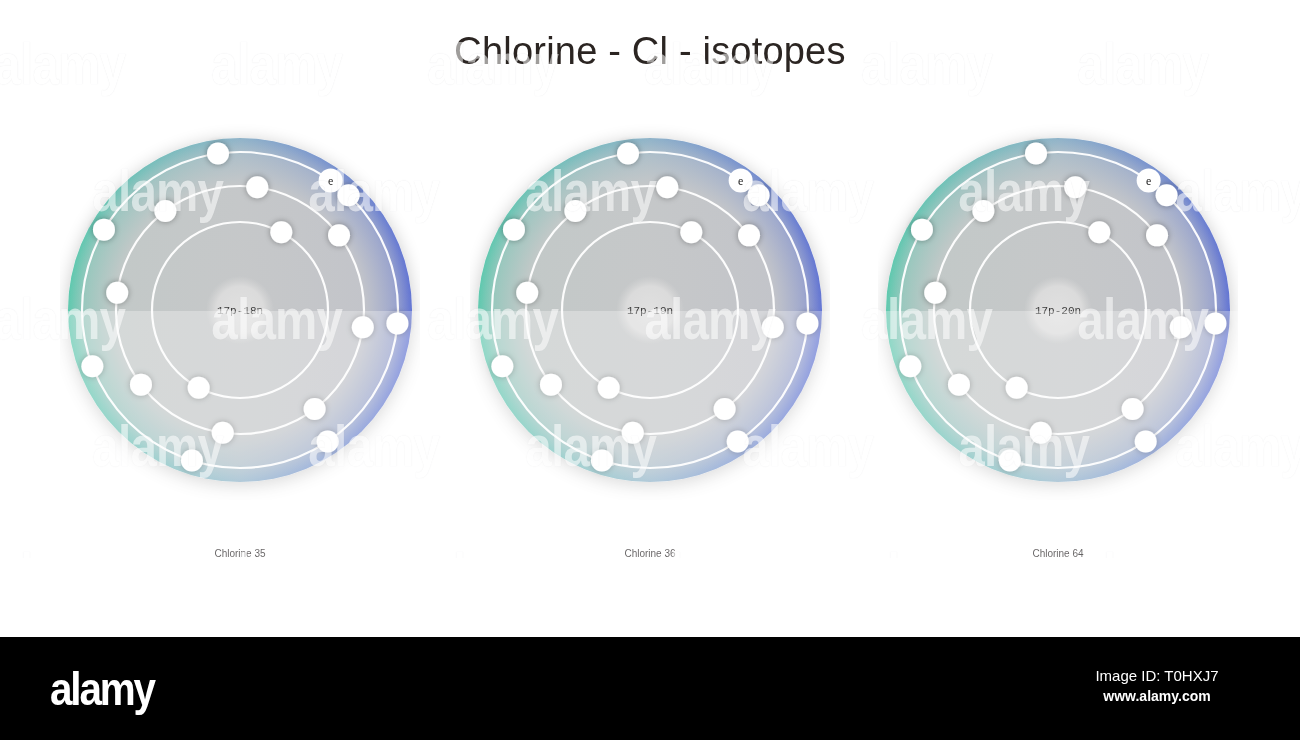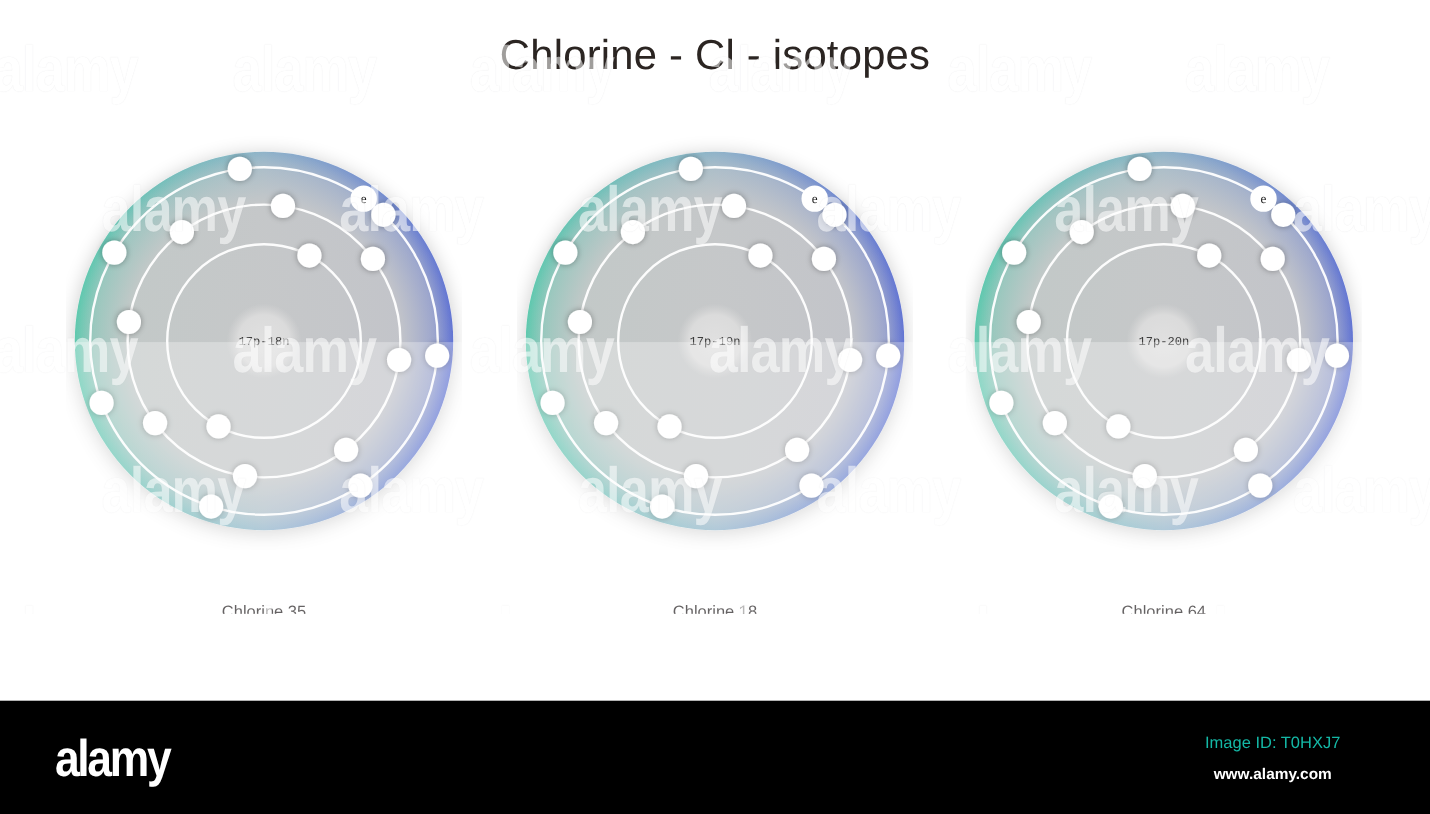--- a/index.html
+++ b/index.html
@@ -55,21 +55,21 @@
     width: 360px;
     height: 380px;
   }
 
   .atom-caption {
     position: absolute;
     left: 0;
     top: 428px;
     width: 360px;
     text-align: center;
-    font-size: 15px;
+    font-size: 10px;
     color: #231f20;
     font-family: "Liberation Sans", sans-serif;
   }
 
   
   #watermark-layer {
     position: absolute;
     left: 0; top: 0;
     width: 1300px; height: 637px;
     pointer-events: none;
@@ -121,22 +121,22 @@
   #footer-right {
     position: absolute;
     right: 28px;
     top: 30px;
     text-align: center;
     width: 230px;
   }
   #image-id {
     font-family: "Liberation Sans", sans-serif;
     font-size: 15px;
-    color: #14b8a6;
-    margin-bottom: 11px;
+    color: #ffffff;
+    margin-bottom: 4px;
   }
   #footer-url {
     font-family: "Liberation Sans", sans-serif;
     font-weight: 700;
     font-size: 14px;
     color: #ffffff;
   }
 </style>
 </head>
 <body>
@@ -281,21 +281,21 @@
             <circle cx="288.62" cy="75.26" r="11" fill="#ffffff" filter="url(#eg1)"></circle>
             <circle cx="337.43" cy="203.38" r="11" fill="#ffffff" filter="url(#eg1)"></circle>
             <circle cx="267.70" cy="321.43" r="11" fill="#ffffff" filter="url(#eg1)"></circle>
             <circle cx="131.93" cy="340.51" r="11" fill="#ffffff" filter="url(#eg1)"></circle>
             <circle cx="32.35" cy="246.25" r="11" fill="#ffffff" filter="url(#eg1)"></circle>
             <circle cx="43.96" cy="109.64" r="11" fill="#ffffff" filter="url(#eg1)"></circle>
             <circle cx="270.63" cy="60.57" r="12" fill="#ffffff"></circle>
             <text x="270.63" y="64.57" text-anchor="middle" font-family="&quot;Liberation Serif&quot;, serif" font-size="12" fill="#1a1a1a">e</text>
           </g>
         </svg></div>
-    <div class="atom-caption">Chlorine 18</div>
+    <div class="atom-caption">Chlorine 36</div>
   </div>
 
   <div class="atom-group" id="atom-group-2">
     <div class="atom-svg-wrap"><svg width="360" height="380" viewBox="0 0 360 380">
           <defs>
             <linearGradient id="grad2" x1="0" y1="0" x2="1" y2="0">
               <stop offset="0" stop-color="#5ec9ae"></stop>
               <stop offset="0.5" stop-color="#8fb3c9"></stop>
               <stop offset="1" stop-color="#6274d3"></stop>
             </linearGradient>

